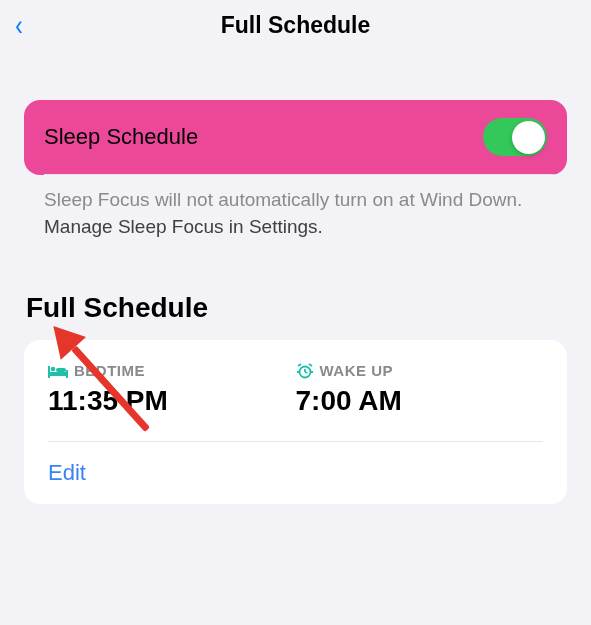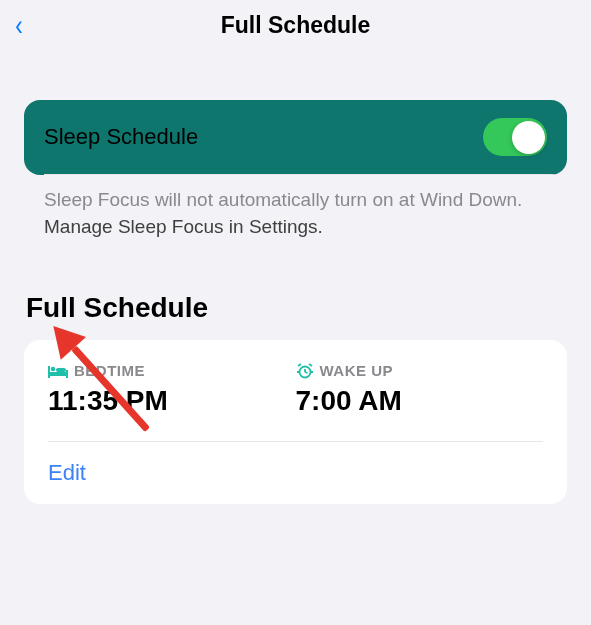--- a/index.html
+++ b/index.html
@@ -41,21 +41,21 @@
     .nav-title {
       font-size: 23px;
       font-weight: 600;
       color: #000;
       margin: 0 auto;
     }
     .content {
       padding: 0 24px;
     }
     .card {
-      background: #0f766e;
+      background: #ec4899;
       border-radius: 16px;
       margin-top: 50px;
       overflow: hidden;
     }
     .row {
       display: flex;
       align-items: center;
       justify-content: space-between;
       padding: 18px 20px;
     }

